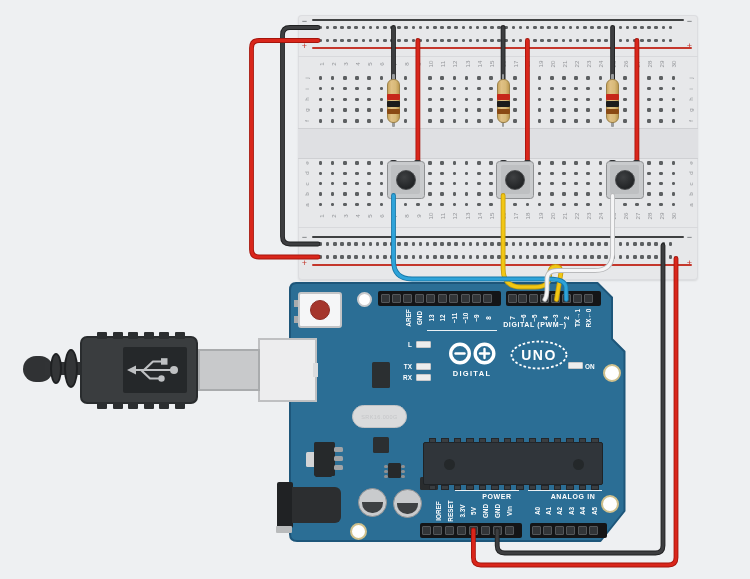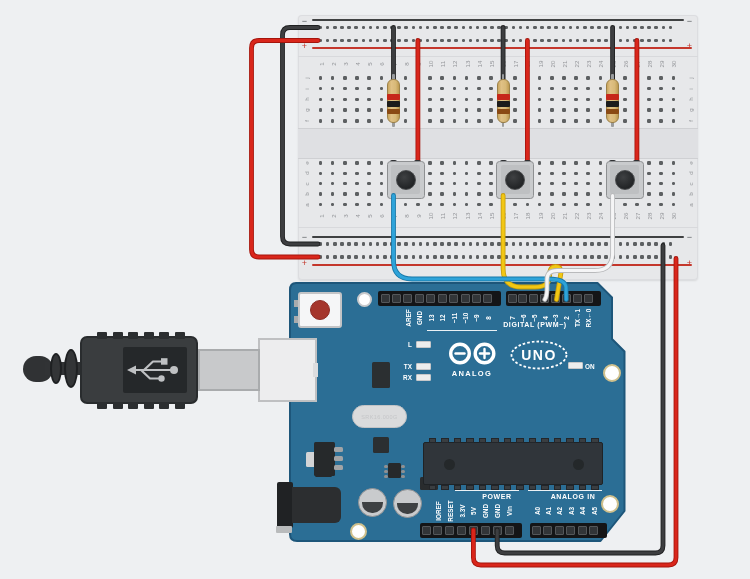--- a/index.html
+++ b/index.html
@@ -876,21 +876,21 @@
     <div class="led-bar" style="left:567.5px;top:362px"></div>
     <span class="led-label" style="left:585px;top:362.5px;width:14px">ON</span>
 
     <svg style="left:444px;top:340px" width="60" height="28" viewBox="0 0 60 28">
       <circle class="logo-ring" cx="16" cy="13.5" r="9.3"></circle>
       <circle class="logo-ring" cx="40.5" cy="13.5" r="9.3"></circle>
       <line class="logo-sym" x1="11.5" y1="13.5" x2="20.5" y2="13.5"></line>
       <line class="logo-sym" x1="36" y1="13.5" x2="45" y2="13.5"></line>
       <line class="logo-sym" x1="40.5" y1="9" x2="40.5" y2="18"></line>
     </svg>
-    <span class="big-label" style="left:444px;top:369px;width:56px;font-size:7.5px;letter-spacing:1.3px">ANALOG</span>
+    <span class="big-label" style="left:444px;top:369px;width:56px;font-size:7.5px;letter-spacing:1.3px">DIGITAL</span>
     <svg style="left:508px;top:339px" width="62" height="32" viewBox="0 0 62 32">
       <ellipse class="uno-oval" cx="31" cy="16" rx="27.5" ry="13.5"></ellipse>
       <text class="uno-text" x="31" y="21">UNO</text>
     </svg>
 
     <div class="dark-chip" style="left:372px;top:362px;width:18px;height:26px"></div>
     <div id="crystal">
         <span>SRK16.000G</span>
       </div>
     <div class="dark-chip" style="left:373px;top:437px;width:16px;height:16px"></div>

